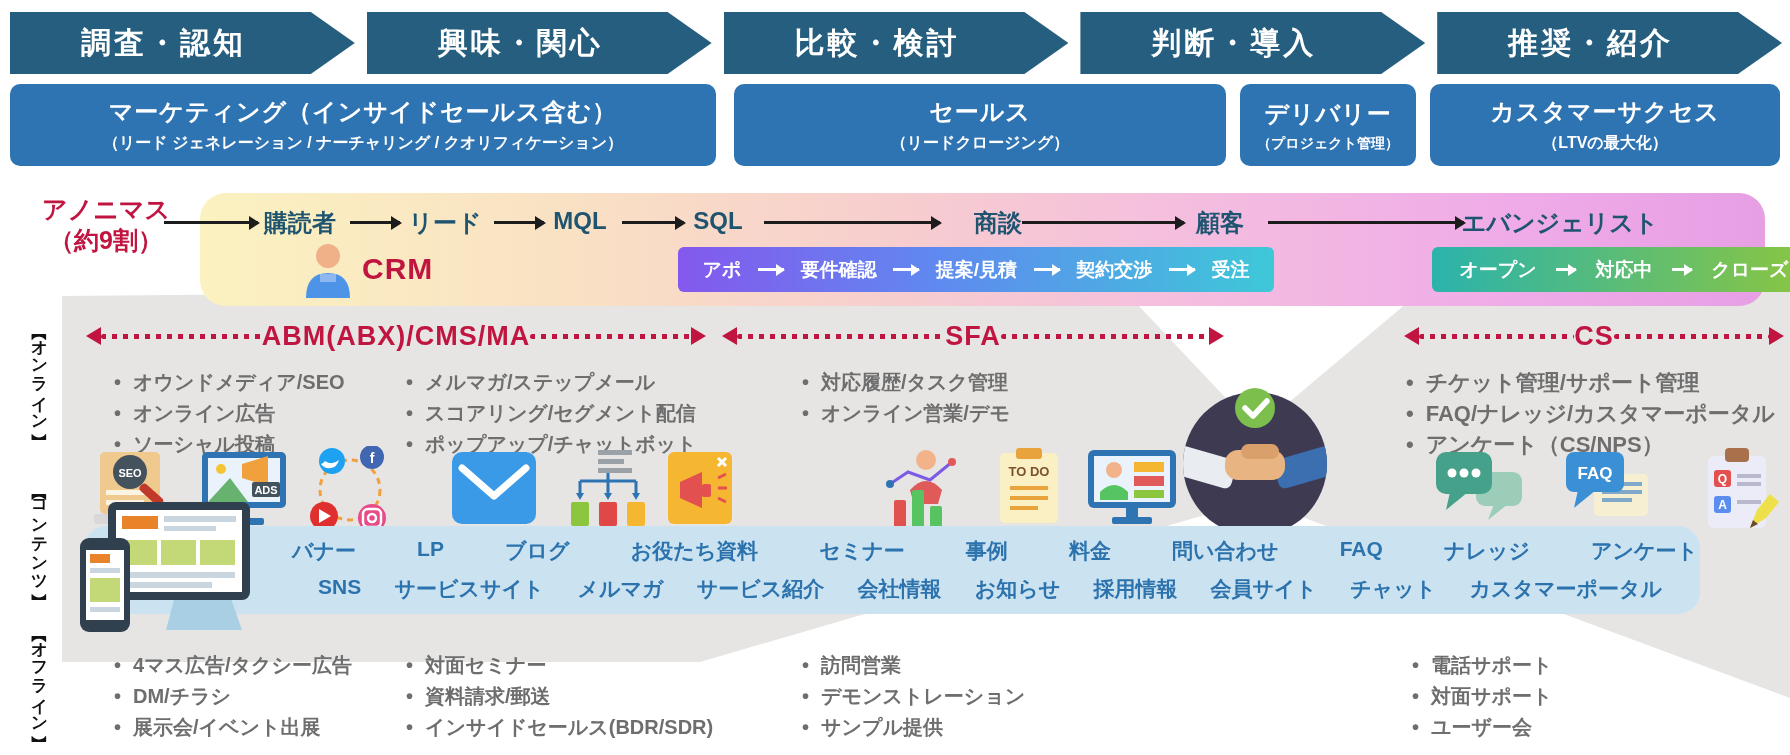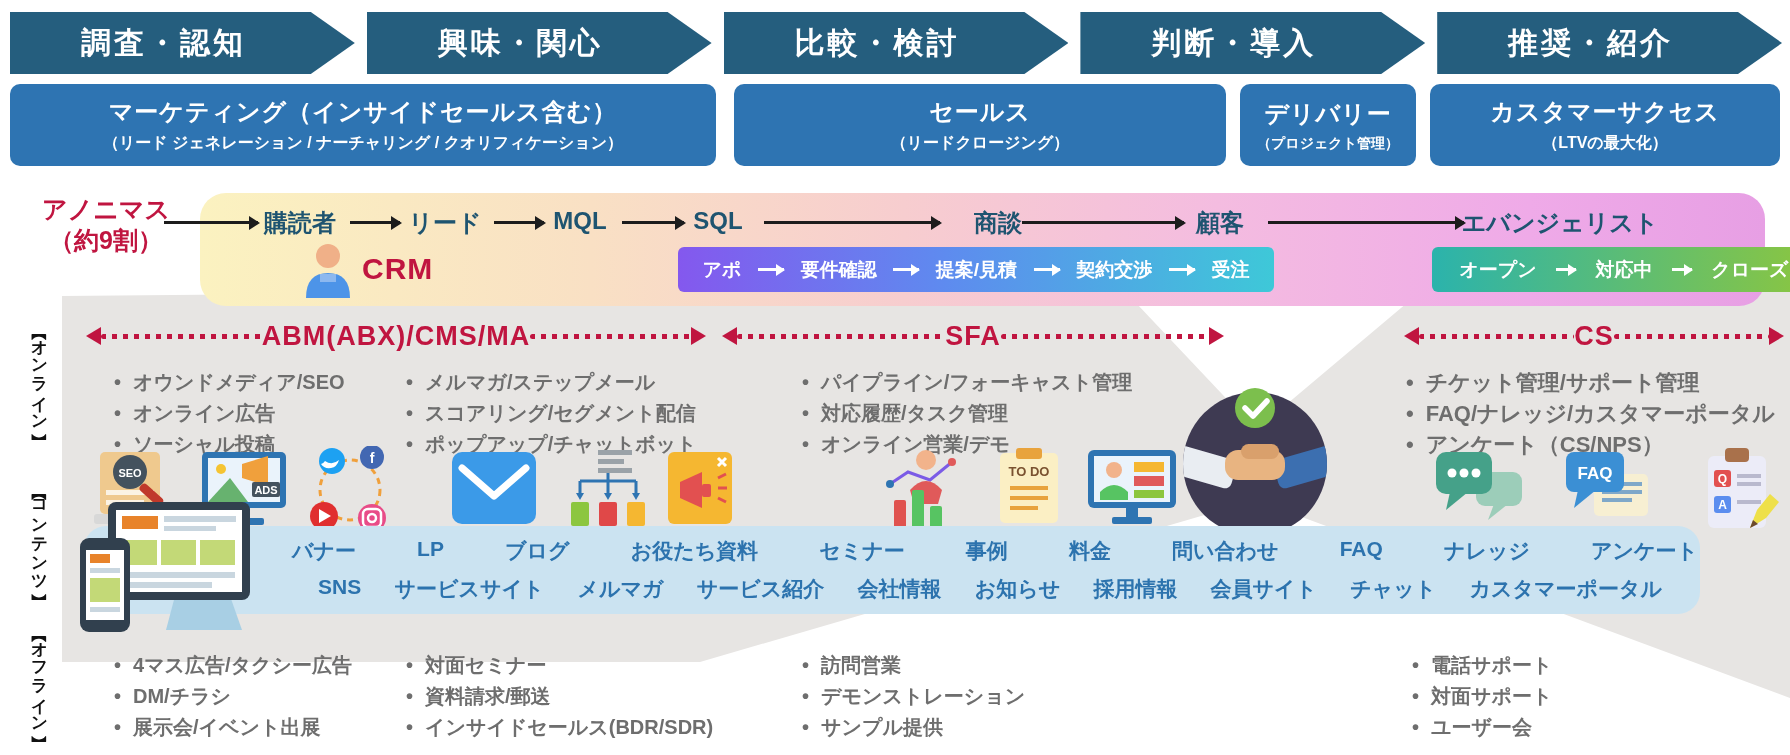--- a/index.html
+++ b/index.html
@@ -194,21 +194,20 @@
     <li>オウンドメディア/SEO</li>
     <li>オンライン広告</li>
     <li>ソーシャル投稿</li>
   </ul>
   <ul class="blist" style="left:394px;top:355px;">
     <li>メルマガ/ステップメール</li>
     <li>スコアリング/セグメント配信</li>
     <li>ポップアップ/チャットボット</li>
   </ul>
   <ul class="blist" style="left:790px;top:355px;">
-    <li>パイプライン/フォーキャスト管理</li>
     <li>対応履歴/タスク管理</li>
     <li>オンライン営業/デモ</li>
   </ul>
   <ul class="blist tight" style="left:1394px;top:355px;">
     <li>チケット管理/サポート管理</li>
     <li>FAQ/ナレッジ/カスタマーポータル</li>
     <li>アンケート（CS/NPS）</li>
   </ul>
 
   <svg class="icon" style="left:90px;top:450px;" width="88" height="78" viewBox="0 0 88 78">

